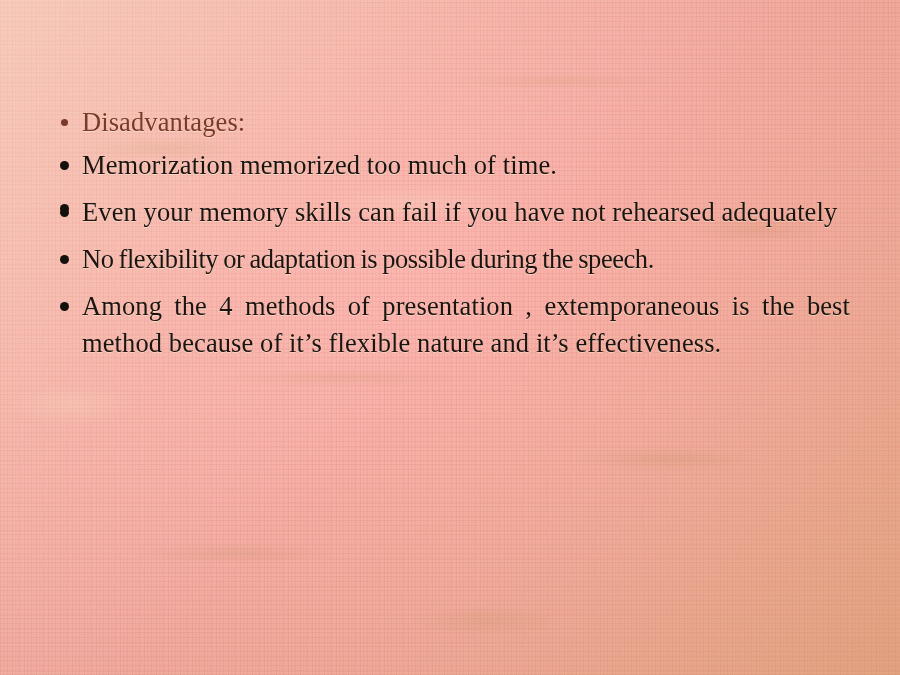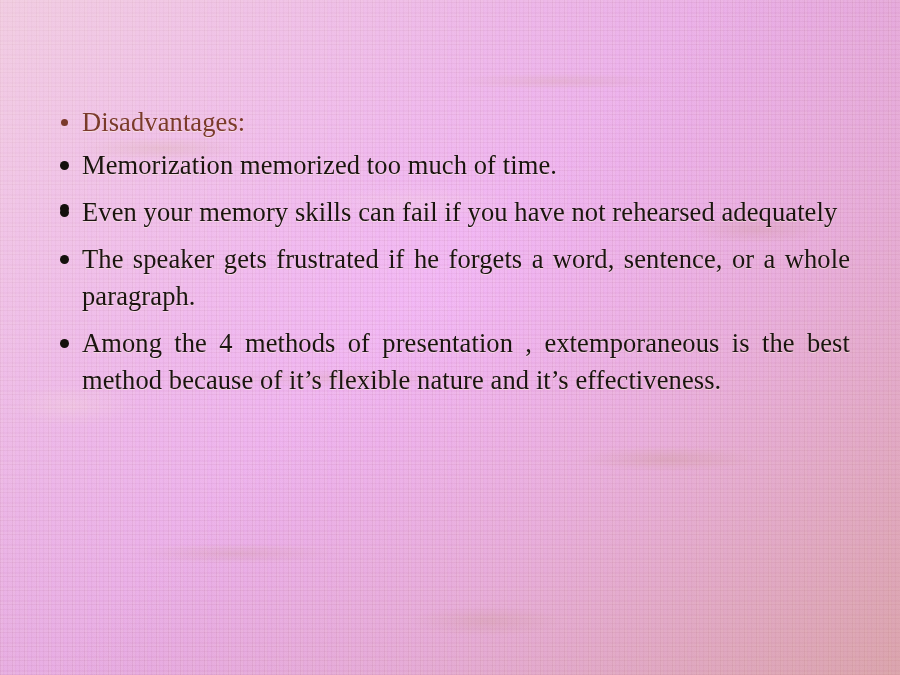--- a/index.html
+++ b/index.html
@@ -135,21 +135,21 @@
     letter-spacing: -0.45px;
     word-spacing: -1.1px;
     font-size: 26.5px;
   }
   .bullet-para.tight { margin-bottom: 6px; }
   .bullet-para.gap-lg { margin-bottom: 10px; }
 </style>
 </head>
 <body>
 
-<div id="slide" style="background-color: #f0abfc;">
+<div id="slide" style="background-color: #fca5a5;">
 
   <div class="tex tex-v"></div>
   <div class="tex tex-h"></div>
   <div class="tex tex-mottle"></div>
   <div class="tex tex-vig"></div>
 
   <div id="body-frame">
 
     <p class="bullet-para heading">
       <span class="dot"></span>
@@ -163,25 +163,25 @@
 
     <p class="bullet-para gap-lg">
       <span class="dot"></span>
     </p>
 
     <p class="bullet-para gap-lg">
       <span class="dot"></span>
       <span class="txt">Even your memory skills can fail if you have not rehearsed adequately</span>
     </p>
 
+    <p class="bullet-para condensed gap-lg">
+      <span class="dot"></span>
+      <span class="txt">No flexibility or adaptation is possible during the speech.</span>
+    </p>
 
-    <p class="bullet-para gap-lg">
-      <span class="dot"></span>
-      <span class="txt">The speaker gets frustrated if he forgets a word, sentence, or a whole paragraph.</span>
-    </p>
 
     <p class="bullet-para">
       <span class="dot"></span>
       <span class="txt">Among the 4 methods of presentation , extemporaneous is the best method because  of it’s flexible nature and it’s effectiveness.</span>
     </p>
 
   </div>
 </div>
 
 </body></html>

